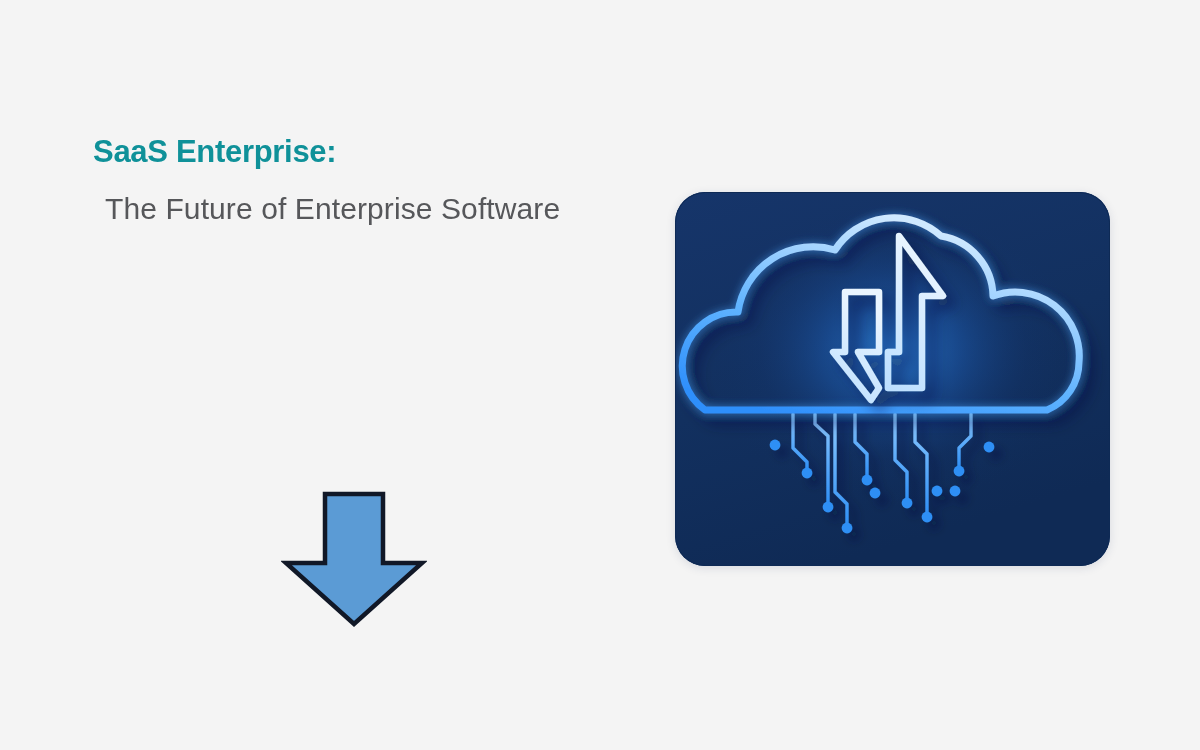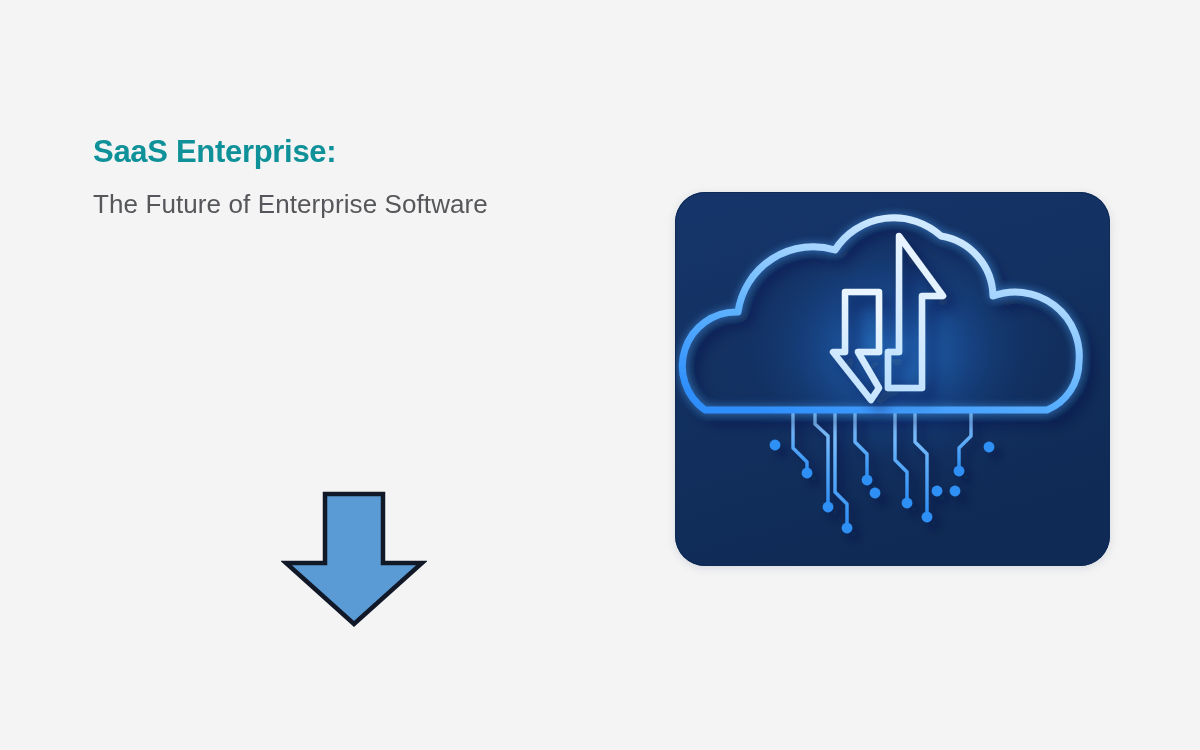--- a/index.html
+++ b/index.html
@@ -35,25 +35,25 @@
     font-weight: bold;
     letter-spacing: -0.3px;
     color: #0f9199;
     line-height: 1.28;
     margin: 0 0 11px 0;
     white-space: nowrap;
   }
 
   .subhead {
     font-family: "Liberation Sans", sans-serif;
-    font-size: 26px;
+    font-size: 30px;
     font-weight: 300;
     color: #56575a;
     line-height: 1.68;
-    margin: 0;
+    margin: 12px;
     letter-spacing: 0.1px;
   }
 
   
   .down-arrow {
     position: absolute;
     left: 281px;
     top: 489px;
     width: 146px;
     height: 140px;

